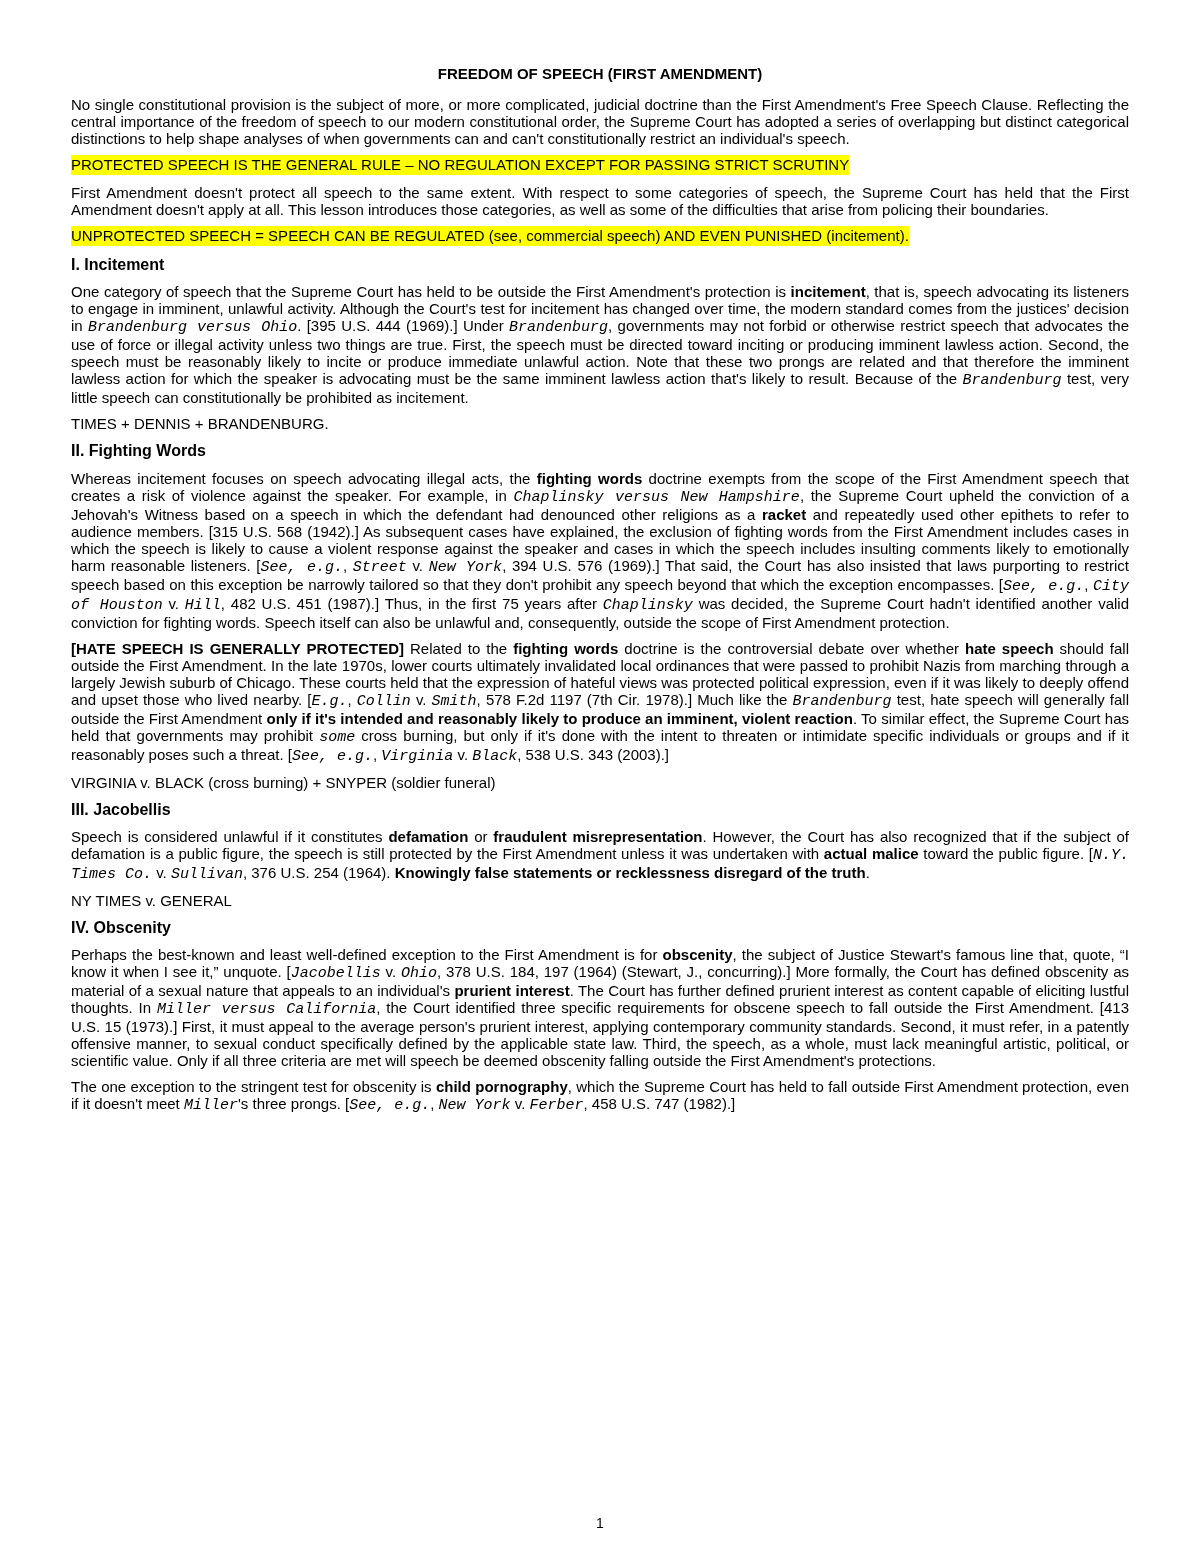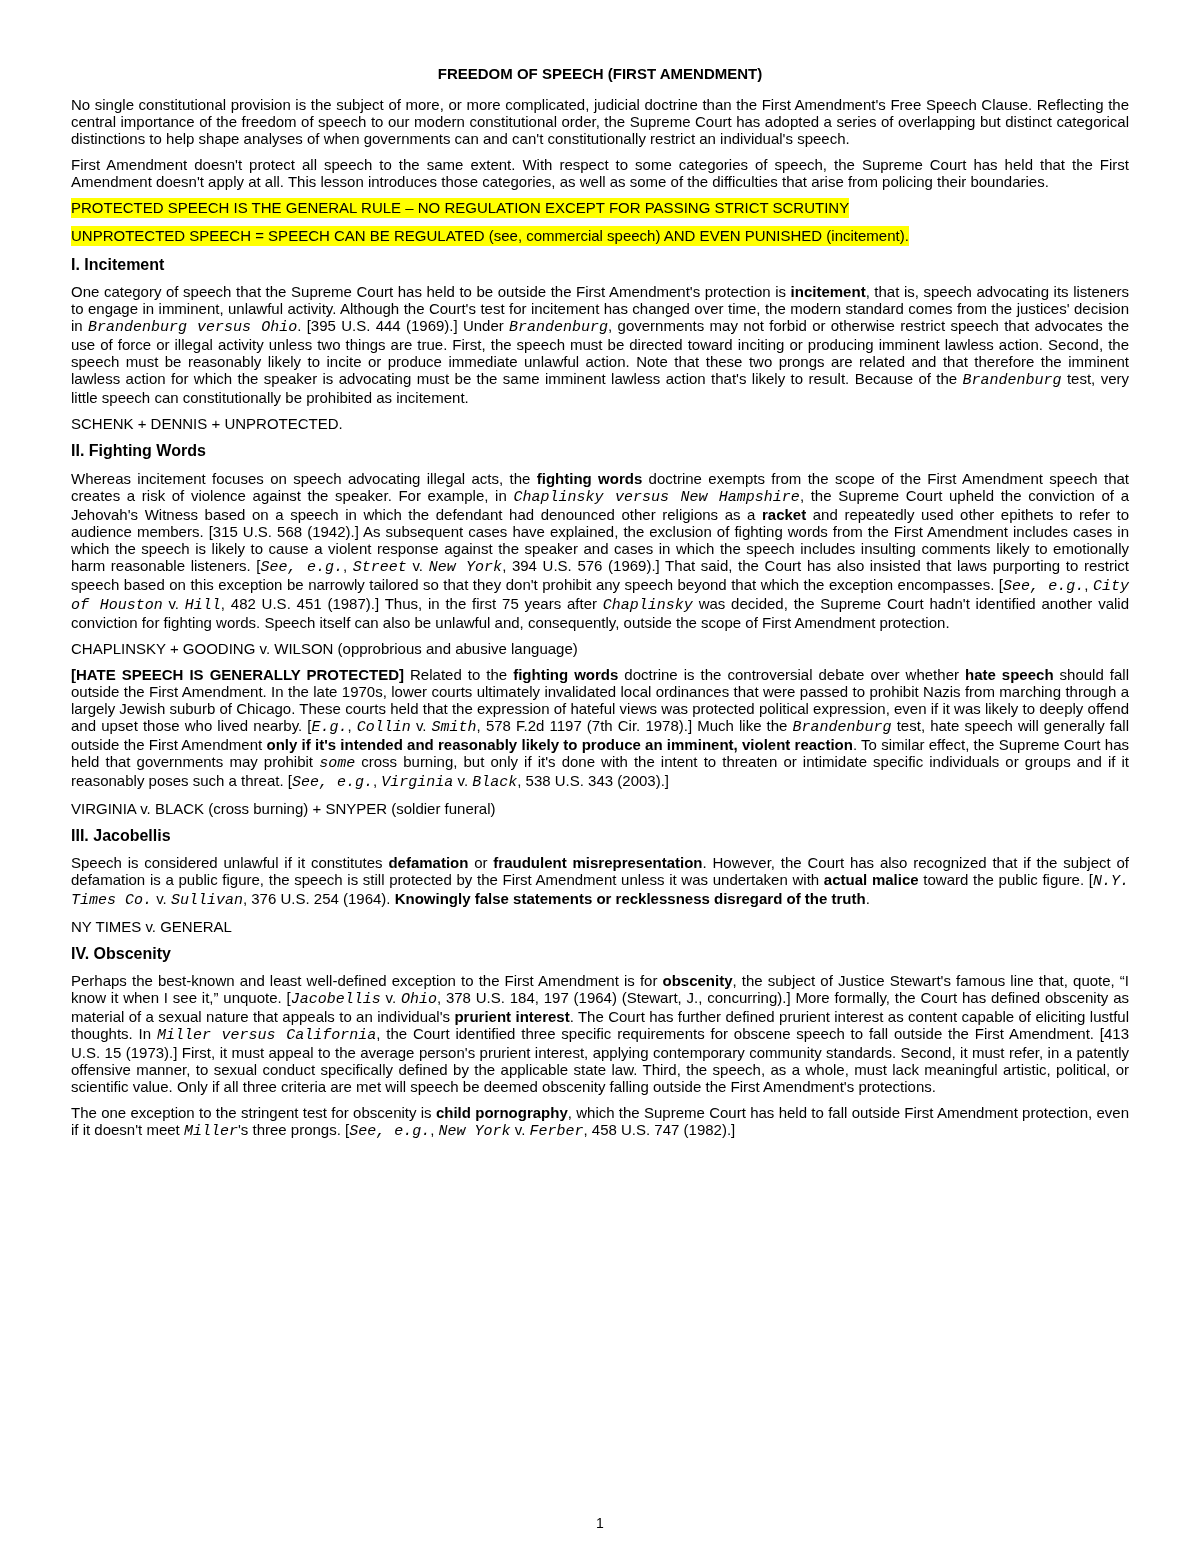--- a/index.html
+++ b/index.html
@@ -55,29 +55,28 @@
   }
 </style>
 </head>
 <body>
 
 <div class="page">
   <h1 class="doc-title">FREEDOM OF SPEECH (FIRST AMENDMENT)</h1>
 
   <div>
       <div class="para"><span>No single constitutional provision is the subject of more, or more complicated, judicial doctrine than the First Amendment's Free Speech Clause. Reflecting the central importance of the freedom of speech to our modern constitutional order, the Supreme Court has adopted a series of overlapping but distinct categorical distinctions to help shape analyses of when governments can and can't constitutionally restrict an individual's speech.</span></div>
+      <div class="para hl-line"><span class="hl"><span>PROTECTED SPEECH IS THE GENERAL RULE – NO REGULATION EXCEPT FOR PASSING STRICT SCRUTINY</span></span></div>
       <div class="para"><span>First Amendment doesn't protect all speech to the same extent. With respect to some categories of speech, the Supreme Court has held that the First Amendment doesn't apply at all. This lesson introduces those categories, as well as some of the difficulties that arise from policing their boundaries.</span></div>
-      <div class="para hl-line"><span class="hl"><span>PROTECTED SPEECH IS THE GENERAL RULE – NO REGULATION EXCEPT FOR PASSING STRICT SCRUTINY</span></span></div>
       <div class="para hl-line"><span class="hl"><span>UNPROTECTED SPEECH = SPEECH CAN BE REGULATED (see, commercial speech) AND EVEN PUNISHED (incitement).</span></span></div>
       <div class="heading"><span>I. Incitement</span></div>
       <div class="para"><span>One category of speech that the Supreme Court has held to be outside the First Amendment's protection is </span><span class="b">incitement</span><span>, that is, speech advocating its listeners to engage in imminent, unlawful activity. Although the Court's test for incitement has changed over time, the modern standard comes from the justices' decision in </span><span class="i">Brandenburg versus Ohio</span><span>. [395 U.S. 444 (1969).] Under </span><span class="i">Brandenburg</span><span>, governments may not forbid or otherwise restrict speech that advocates the use of force or illegal activity unless two things are true. First, the speech must be directed toward inciting or producing imminent lawless action. Second, the speech must be reasonably likely to incite or produce immediate unlawful action. Note that these two prongs are related and that therefore the imminent lawless action for which the speaker is advocating must be the same imminent lawless action that's likely to result. Because of the </span><span class="i">Brandenburg</span><span> test, very little speech can constitutionally be prohibited as incitement.</span></div>
-      <div class="para caseline"><span>SCHENK + DENNIS + UNPROTECTED.</span></div>
+      <div class="para caseline"><span>TIMES + DENNIS + BRANDENBURG.</span></div>
       <div class="heading"><span>II. Fighting Words</span></div>
       <div class="para"><span>Whereas incitement focuses on speech advocating illegal acts, the </span><span class="b">fighting words</span><span> doctrine exempts from the scope of the First Amendment speech that creates a risk of violence against the speaker. For example, in </span><span class="i">Chaplinsky versus New Hampshire</span><span>, the Supreme Court upheld the conviction of a Jehovah's Witness based on a speech in which the defendant had denounced other religions as a </span><span class="b">racket</span><span> and repeatedly used other epithets to refer to audience members. [315 U.S. 568 (1942).] As subsequent cases have explained, the exclusion of fighting words from the First Amendment includes cases in which the speech is likely to cause a violent response against the speaker and cases in which the speech includes insulting comments likely to emotionally harm reasonable listeners. [</span><span class="i">See, e.g.</span><span>, </span><span class="i">Street</span><span> v. </span><span class="i">New York</span><span>, 394 U.S. 576 (1969).] That said, the Court has also insisted that laws purporting to restrict speech based on this exception be narrowly tailored so that they don't prohibit any speech beyond that which the exception encompasses. [</span><span class="i">See, e.g.</span><span>, </span><span class="i">City of Houston</span><span> v. </span><span class="i">Hill</span><span>, 482 U.S. 451 (1987).] Thus, in the first 75 years after </span><span class="i">Chaplinsky</span><span> was decided, the Supreme Court hadn't identified another valid conviction for fighting words. Speech itself can also be unlawful and, consequently, outside the scope of First Amendment protection.</span></div>
-      <div class="para caseline"><span>CHAPLINSKY + GOODING v. WILSON (opprobrious and abusive language)</span></div>
       <div class="para"><span class="b">[HATE SPEECH IS GENERALLY PROTECTED]</span><span> Related to the </span><span class="b">fighting words</span><span> doctrine is the controversial debate over whether </span><span class="b">hate speech</span><span> should fall outside the First Amendment. In the late 1970s, lower courts ultimately invalidated local ordinances that were passed to prohibit Nazis from marching through a largely Jewish suburb of Chicago. These courts held that the expression of hateful views was protected political expression, even if it was likely to deeply offend and upset those who lived nearby. [</span><span class="i">E.g.</span><span>, </span><span class="i">Collin</span><span> v. </span><span class="i">Smith</span><span>, 578 F.2d 1197 (7th Cir. 1978).] Much like the </span><span class="i">Brandenburg</span><span> test, hate speech will generally fall outside the First Amendment </span><span class="b">only if it's intended and reasonably likely to produce an imminent, violent reaction</span><span>. To similar effect, the Supreme Court has held that governments may prohibit </span><span class="i">some</span><span> cross burning, but only if it's done with the intent to threaten or intimidate specific individuals or groups and if it reasonably poses such a threat. [</span><span class="i">See, e.g.</span><span>, </span><span class="i">Virginia</span><span> v. </span><span class="i">Black</span><span>, 538 U.S. 343 (2003).]</span></div>
       <div class="para caseline"><span>VIRGINIA v. BLACK (cross burning) + SNYPER (soldier funeral)</span></div>
       <div class="heading"><span>III. Jacobellis</span></div>
       <div class="para"><span>Speech is considered unlawful if it constitutes </span><span class="b">defamation</span><span> or </span><span class="b">fraudulent misrepresentation</span><span>. However, the Court has also recognized that if the subject of defamation is a public figure, the speech is still protected by the First Amendment unless it was undertaken with </span><span class="b">actual malice</span><span> toward the public figure. [</span><span class="i">N.Y. Times Co.</span><span> v. </span><span class="i">Sullivan</span><span>, 376 U.S. 254 (1964). </span><span class="b">Knowingly false statements or recklessness disregard of the truth</span><span>.</span></div>
       <div class="para caseline"><span>NY TIMES v. GENERAL</span></div>
       <div class="heading"><span>IV. Obscenity</span></div>
       <div class="para"><span>Perhaps the best-known and least well-defined exception to the First Amendment is for </span><span class="b">obscenity</span><span>, the subject of Justice Stewart's famous line that, quote, “I know it when I see it,” unquote. [</span><span class="i">Jacobellis</span><span> v. </span><span class="i">Ohio</span><span>, 378 U.S. 184, 197 (1964) (Stewart, J., concurring).] More formally, the Court has defined obscenity as material of a sexual nature that appeals to an individual's </span><span class="b">prurient interest</span><span>. The Court has further defined prurient interest as content capable of eliciting lustful thoughts. In </span><span class="i">Miller versus California</span><span>, the Court identified three specific requirements for obscene speech to fall outside the First Amendment. [413 U.S. 15 (1973).] First, it must appeal to the average person's prurient interest, applying contemporary community standards. Second, it must refer, in a patently offensive manner, to sexual conduct specifically defined by the applicable state law. Third, the speech, as a whole, must lack meaningful artistic, political, or scientific value. Only if all three criteria are met will speech be deemed obscenity falling outside the First Amendment's protections.</span></div>
       <div class="para"><span>The one exception to the stringent test for obscenity is </span><span class="b">child pornography</span><span>, which the Supreme Court has held to fall outside First Amendment protection, even if it doesn't meet </span><span class="i">Miller</span><span>'s three prongs. [</span><span class="i">See, e.g.</span><span>, </span><span class="i">New York</span><span> v. </span><span class="i">Ferber</span><span>, 458 U.S. 747 (1982).]</span></div>
     </div>
 </div>

